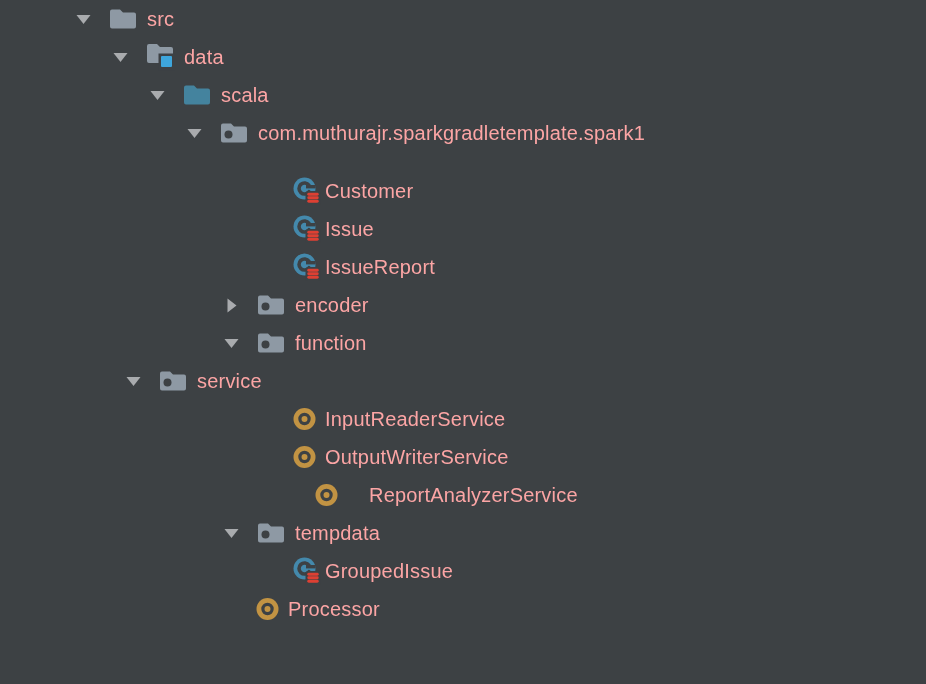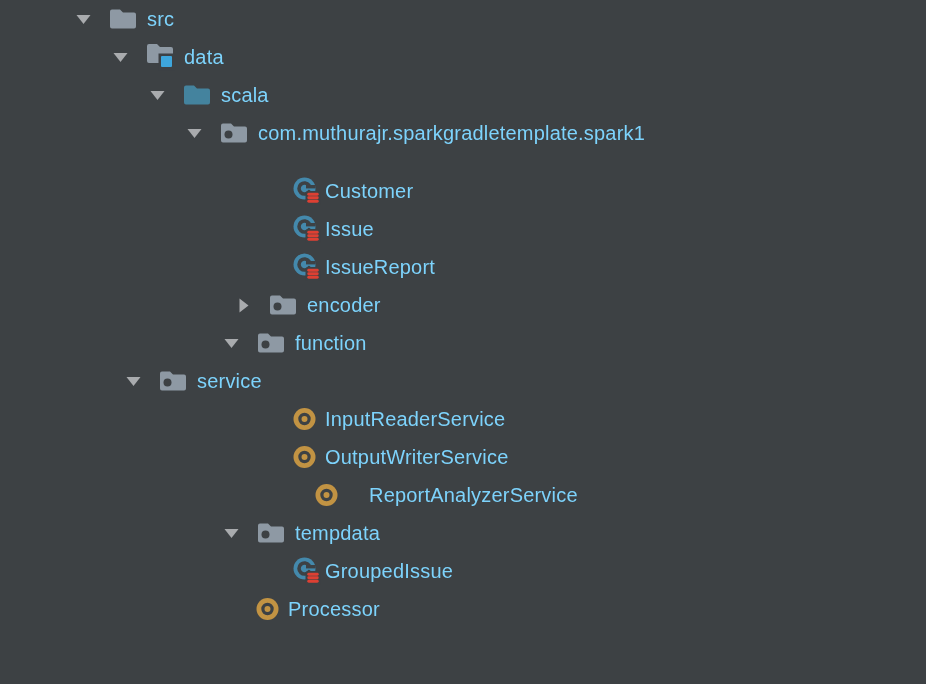--- a/index.html
+++ b/index.html
@@ -35,21 +35,21 @@
   }
   .icon {
     display: flex;
     align-items: center;
     flex: 0 0 auto;
   }
   .icon.folderlike { margin-right: 9px; }
   .icon.filelike   { margin-right: 3px; }
   .label {
     font-size: 20px;
-    color: #7dd3fc;
+    color: #fca5a5;
     letter-spacing: 0.2px;
   }
 </style>
 </head>
 <body>
 
 <div id="tree">
     <div class="row" style="padding-left: 70px;">
       <span class="toggle">
         <svg width="17" height="17" viewBox="0 0 17 17">
@@ -143,21 +143,21 @@
           <path d="M16 8.3 A5.5 5.5 0 1 0 16 14.7" stroke="#3d4144" stroke-width="3.6" fill="none" stroke-linecap="round"></path>
           <rect x="13" y="8" width="9.5" height="3.4" fill="#3d4144"></rect>
           <rect x="12.5" y="14" width="15" height="14" rx="2.5" fill="#3d4144"></rect>
           <rect x="14.3" y="15.8" width="11.4" height="2.9" rx="1.4" fill="#dd4033"></rect>
           <rect x="14.3" y="19.3" width="11.4" height="2.9" rx="1.4" fill="#dd4033"></rect>
           <rect x="14.3" y="22.8" width="11.4" height="2.9" rx="1.4" fill="#dd4033"></rect>
         </svg>
       </span>
       <span class="label">IssueReport</span>
     </div>
-    <div class="row" style="padding-left: 218px; margin-left: 12px;">
+    <div class="row" style="padding-left: 218px;">
       <span class="toggle">
         <svg width="17" height="17" viewBox="0 0 17 17">
           <polygon points="4.5,1.5 13.5,8.5 4.5,15.5" fill="#a9abae"></polygon>
         </svg>
       </span>
       <span class="icon folderlike">
         <svg width="30" height="26" viewBox="0 0 30 26">
           <path d="M2 5.5 Q2 3.5 4 3.5 L12 3.5 L15 6.5 L26 6.5 Q28 6.5 28 8.5 L28 20.5 Q28 22.5 26 22.5 L4 22.5 Q2 22.5 2 20.5 Z" fill="#8e99a4"></path>
           <circle cx="9.5" cy="14.5" r="4" fill="#3d4144"></circle>
         </svg>

